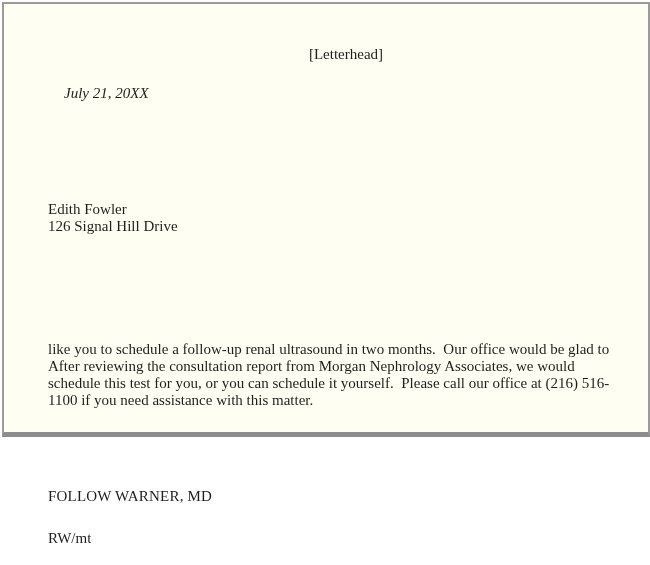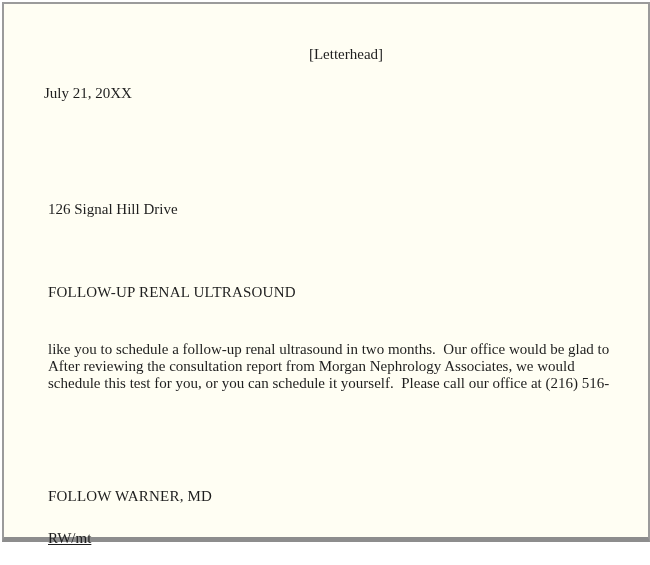--- a/index.html
+++ b/index.html
@@ -8,62 +8,63 @@
     width: 650px;
     height: 565px;
     background: #ffffff;
     overflow: hidden;
   }
   .page {
     position: absolute;
     top: 2px;
     left: 2px;
     width: 648px;
-    height: 540px;
+    height: 435px;
     box-sizing: border-box;
     background: #FFFEF3;
     border: 2px solid #9b9b9b;
     border-bottom: 5px solid #8d8d8d;
     font-family: "Liberation Serif", "DejaVu Serif", serif;
     font-size: 15px;
     color: #1e1e1e;
   }
   .abs { position: absolute; }
   .line { line-height: 17px; white-space: pre; }
   .letterhead {
     left: 40px;
     right: 0;
     top: 42px;
     text-align: center;
   }
-  .date      { left: 40px; top: 81px; }
+  .date      { left: 60px; top: 81px; font-style: italic; }
   .recipient { left: 44px; top: 197px; }
   .subject   { left: 44px; top: 280px; letter-spacing: 0.2px; }
   .body-text { left: 44px; top: 337px; }
   .signature { left: 44px; top: 484px; letter-spacing: 0.2px; }
-  .initials  { left: 44px; top: 526px; text-decoration: underline; }
+  .initials  { left: 44px; top: 526px; }
 </style>
 </head>
 <body>
 
 <div class="page">
 
   <div class="abs letterhead line">[Letterhead]</div>
 
   <div class="abs date line">July 21, 20XX</div>
 
   <div class="abs recipient">
+    <div class="line">Edith Fowler</div>
     <div class="line">126 Signal Hill Drive</div>
   </div>
 
-  <div class="abs subject line">FOLLOW-UP RENAL ULTRASOUND</div>
 
   <div class="abs body-text">
     <div class="line">like you to schedule a follow-up renal ultrasound in two months.  Our office would be glad to</div>
     <div class="line">After reviewing the consultation report from Morgan Nephrology Associates, we would</div>
     <div class="line">schedule this test for you, or you can schedule it yourself.  Please call our office at (216) 516-</div>
+    <div class="line">1100 if you need assistance with this matter.</div>
   </div>
 
   <div class="abs signature line">FOLLOW WARNER, MD</div>
 
   <div class="abs initials line">RW/mt</div>
 
 </div>
 
 </body></html>

